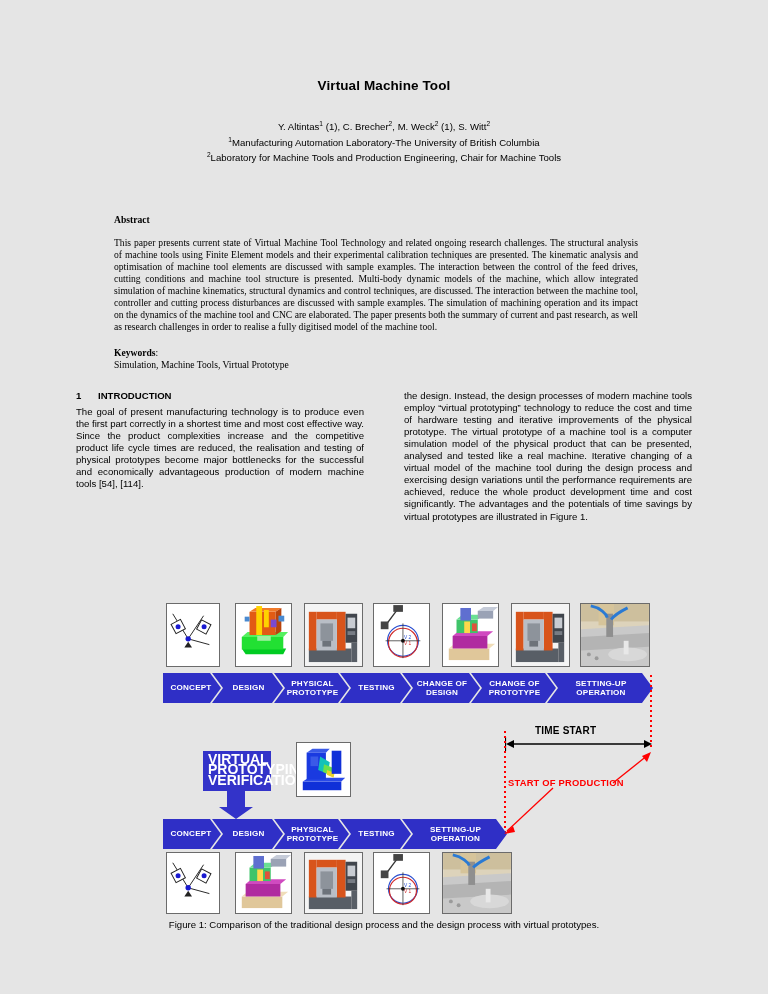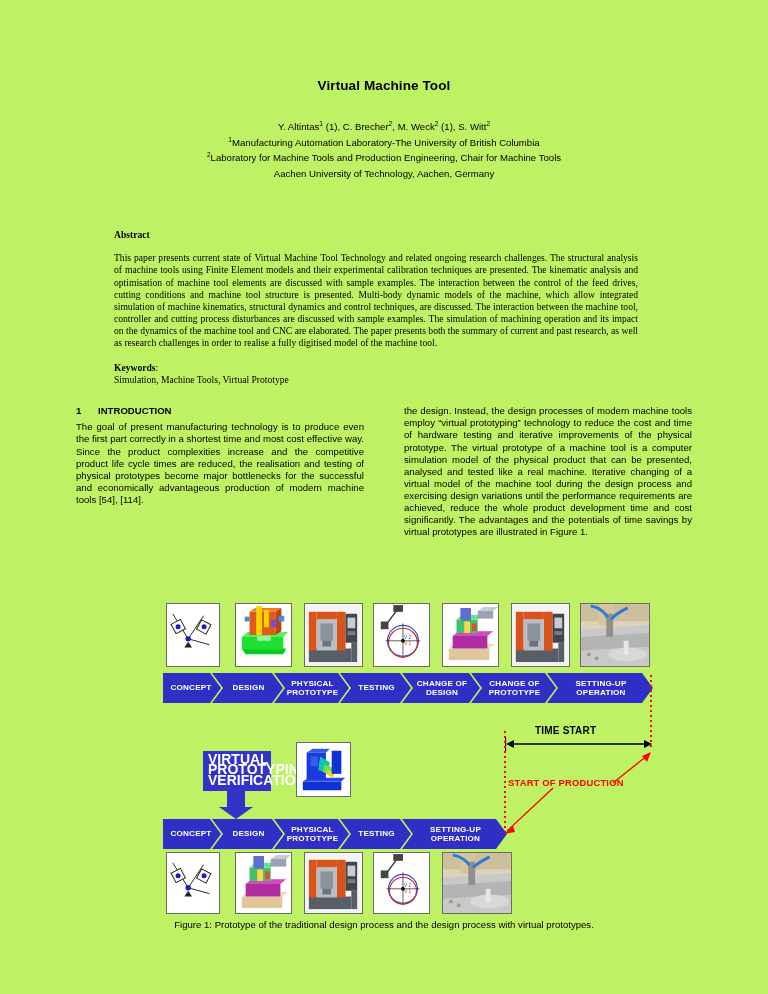--- a/index.html
+++ b/index.html
@@ -13,21 +13,21 @@
     font-family: "Liberation Sans", sans-serif;
     color: #000000;
     position: relative;
     overflow: hidden;
   }
   .page {
     position: absolute;
     left: 0; top: 0;
     width: 768px;
     height: 994px;
-    background: #bef264;
+    background: #e5e5e5;
   }
   .content {
     position: absolute;
     left: 76px;
     top: 0;
     width: 616px;
   }
 
   
   .title {
@@ -217,21 +217,20 @@
   <div class="content">
 
     <div class="title">Virtual Machine Tool</div>
 
     <div class="authors">
       <span>Y. Altintas</span><sup>1</sup><span> (1), </span><span>C. Brecher</span><sup>2</sup><span>, </span><span>M. Weck</span><sup>2</sup><span> (1), </span><span>S. Witt</span><sup>2</sup>
     </div>
 
     <div class="affil"><sup>1</sup><span>Manufacturing Automation Laboratory-The University of British Columbia</span></div>
     <div class="affil"><sup>2</sup><span>Laboratory for Machine Tools and Production Engineering, Chair for Machine Tools</span></div>
-    <div class="affil"><span>Aachen University of Technology, Aachen, Germany</span></div>
 
     <div class="abs-wrap">
       <div class="sec-head">Abstract</div>
       <div class="abs-body">This paper presents current state of Virtual Machine Tool Technology and related ongoing research challenges. The structural analysis of machine tools using Finite Element models and their experimental calibration techniques are presented. The kinematic analysis and optimisation of machine tool elements are discussed with sample examples. The interaction between the control of the feed drives, cutting conditions and machine tool structure is presented. Multi-body dynamic models of the machine, which allow integrated simulation of machine kinematics, structural dynamics and control techniques, are discussed. The interaction between the machine tool, controller and cutting process disturbances are discussed with sample examples. The simulation of machining operation and its impact on the dynamics of the machine tool and CNC are elaborated. The paper presents both the summary of current and past research, as well as research challenges in order to realise a fully digitised model of the machine tool.</div>
       <div class="kw-head"><span>Keywords</span><span class="nb">:</span></div>
       <div class="kw-body">Simulation, Machine Tools, Virtual Prototype</div>
     </div>
 
     <div class="cols">
       <div class="col col-left">
@@ -500,15 +499,15 @@
         <path d="M48 4 C40 8 34 12 31 15" stroke="#2a7ad4" stroke-width="3" fill="none"></path>
         <ellipse cx="48" cy="50" rx="20" ry="7" fill="#d8d8d8"></ellipse>
         <rect x="44" y="37" width="5" height="14" fill="#e8e8e8"></rect>
         <circle cx="8" cy="50" r="2" fill="#9a9a9a"></circle>
         <circle cx="16" cy="54" r="2" fill="#9a9a9a"></circle>
       </svg>
     </div>
 
   </div>
 
-  <div class="caption">Figure 1: Prototype of the traditional design process and the design process with virtual prototypes.</div>
+  <div class="caption">Figure 1: Comparison of the traditional design process and the design process with virtual prototypes.</div>
 
 </div>
 
 </body></html>

